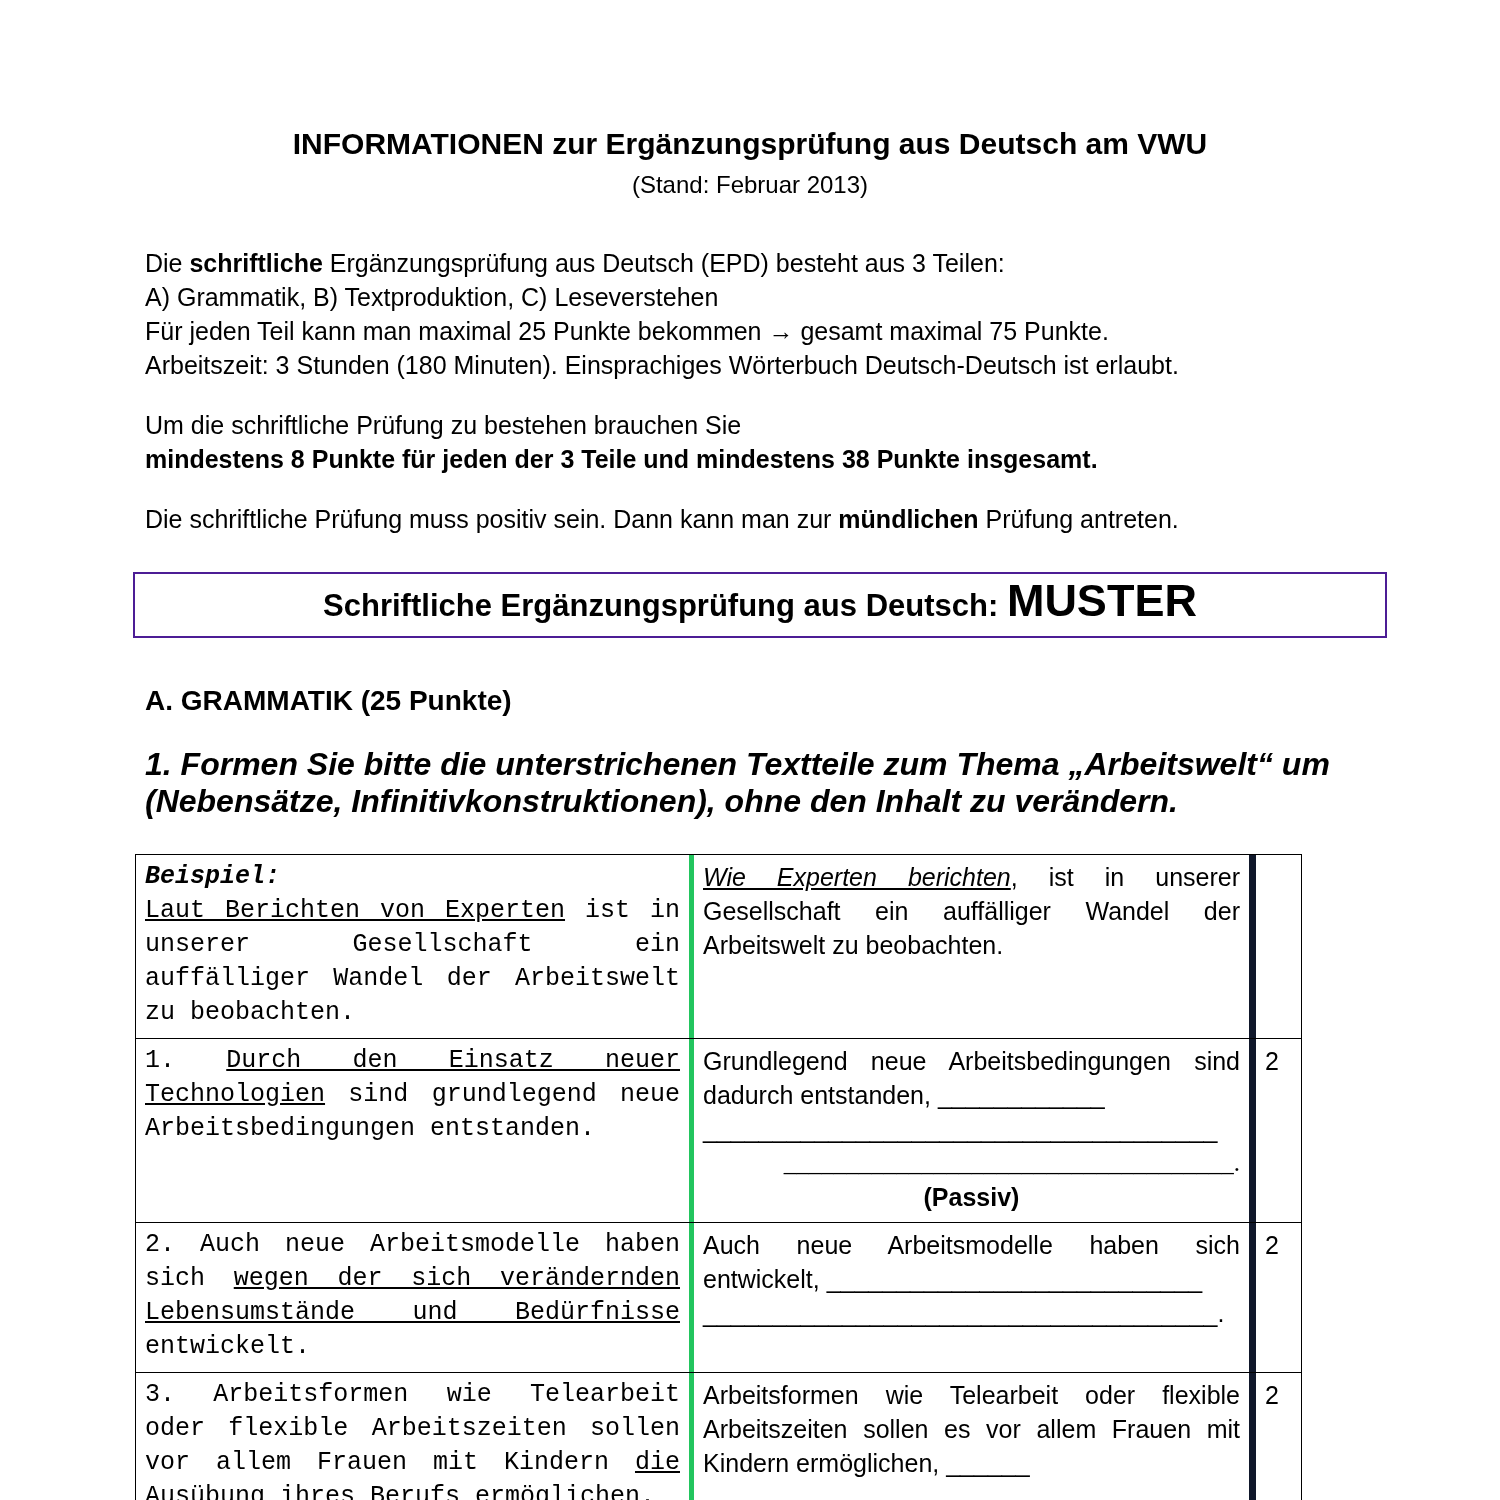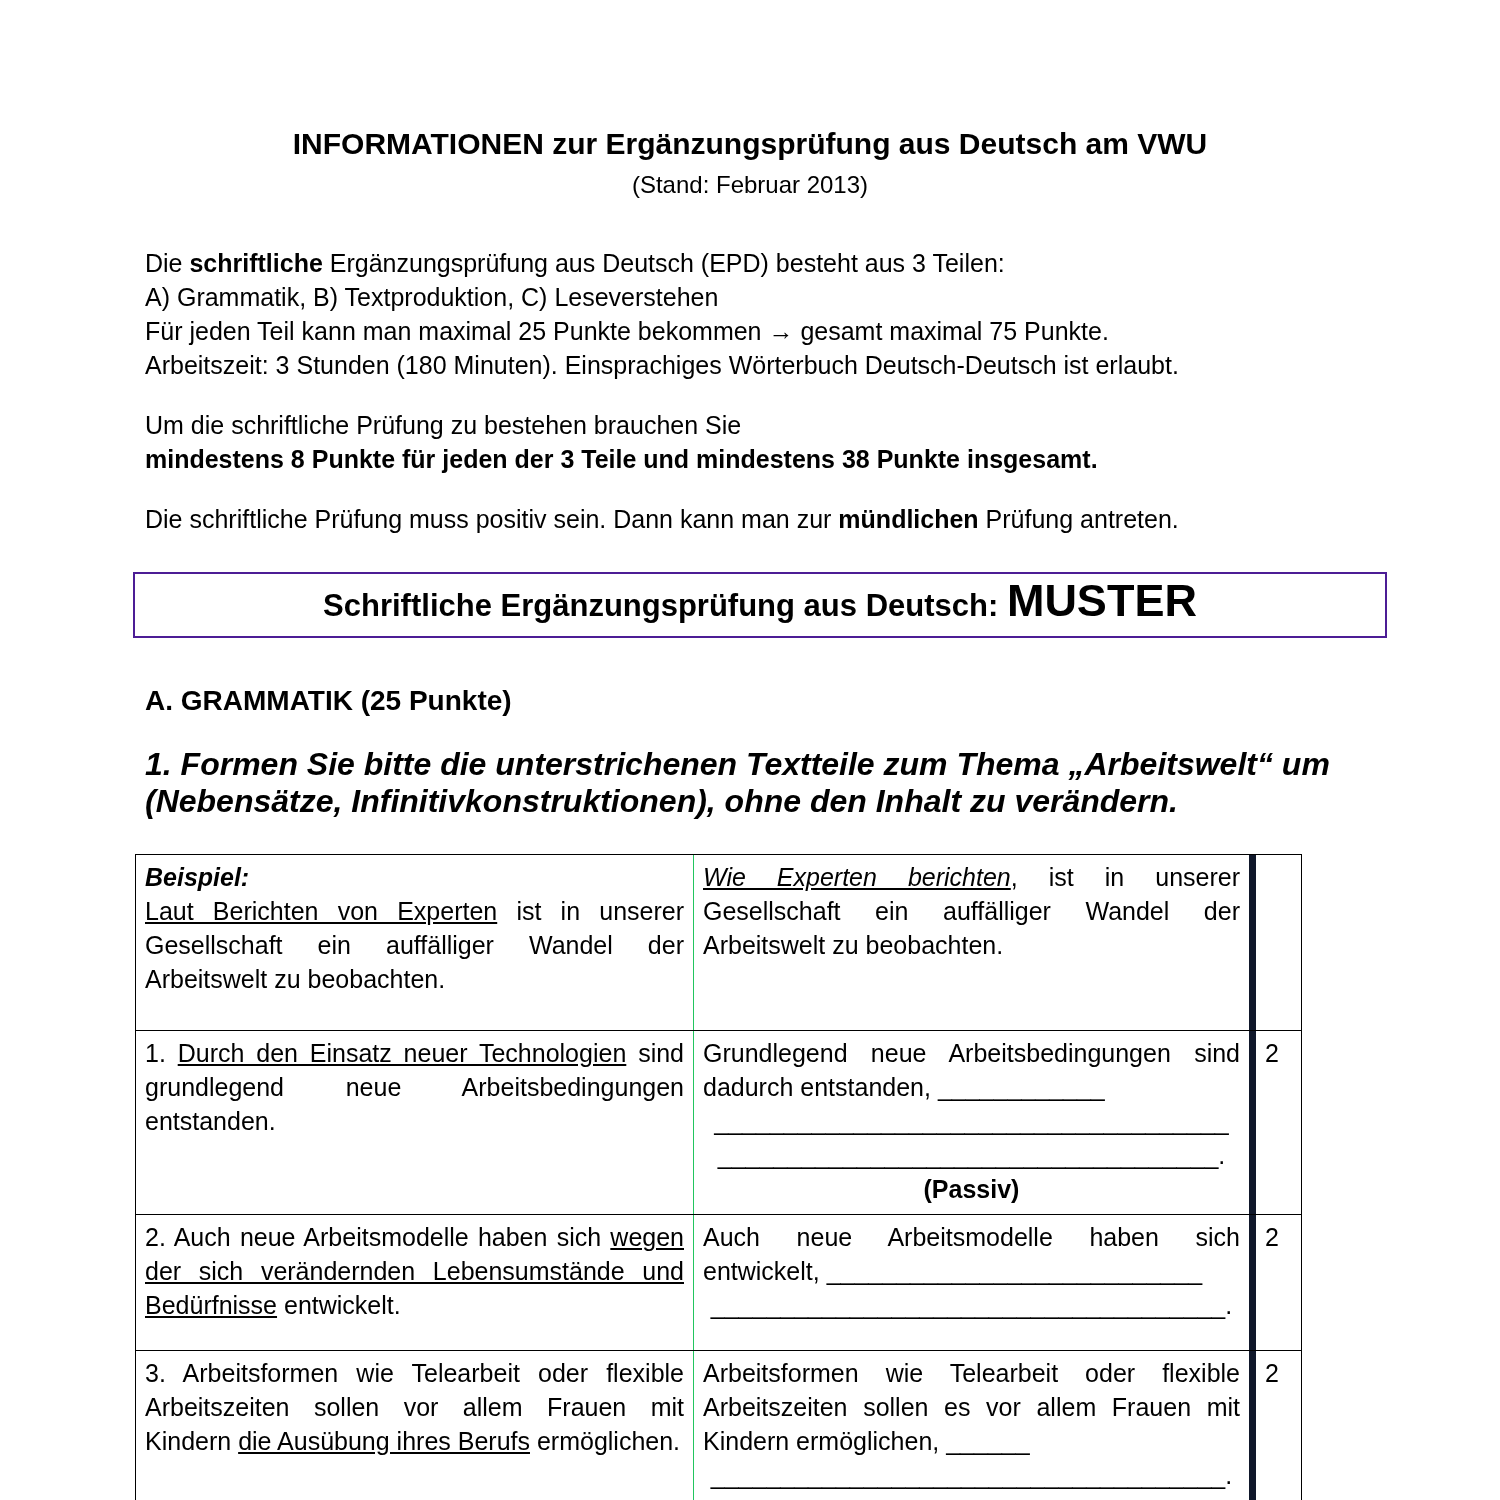--- a/index.html
+++ b/index.html
@@ -25,25 +25,25 @@
   .exam-box .muster { font-size:45px; font-weight:bold; }
 
   .section-heading { margin-top:46px; font-size:28px; font-weight:bold; }
 
   .instruction { margin-top:28px; font-size:32px; font-weight:bold; font-style:italic; line-height:37px; }
 
   .gtable { margin-top:34px; margin-left:-10px; width:1167px; border:1px solid #000; }
   .trow { display:flex; border-bottom:1px solid #000; }
   .trow:last-child { border-bottom:none; }
   .cell { padding:5px 9px 8px 9px; overflow-wrap:break-word; }
-  .cell.left  { width:558px; border-right:1px solid #22c55e; text-align:justify; }
+  .cell.left  { width:558px; border-right:5px solid #22c55e; text-align:justify;font-family:Liberation Mono, monospace; }
   .cell.right { width:562px; border-right:7px solid #0f172a; text-align:justify; }
   .cell.pts   { width:45px; text-align:left; }
-  .blank-line { text-align:center; }
-  .blank-line.r { text-align:center; }
+  .blank-line { text-align:left; }
+  .blank-line.r { text-align:right;font-family:Liberation Serif, serif; }
   .note-line { text-align:center; font-weight:bold; }
   .row-example { min-height:176px; }
   .row-1 { min-height:182px; }
   .row-2 { min-height:136px; }
   .row-3 { min-height:172px; }
 </style>
 </head>
 <body>
 
 <div class="page">

